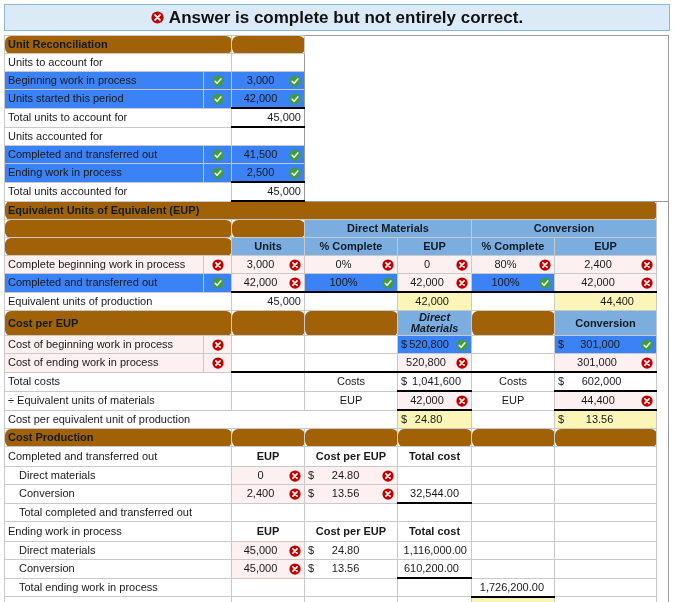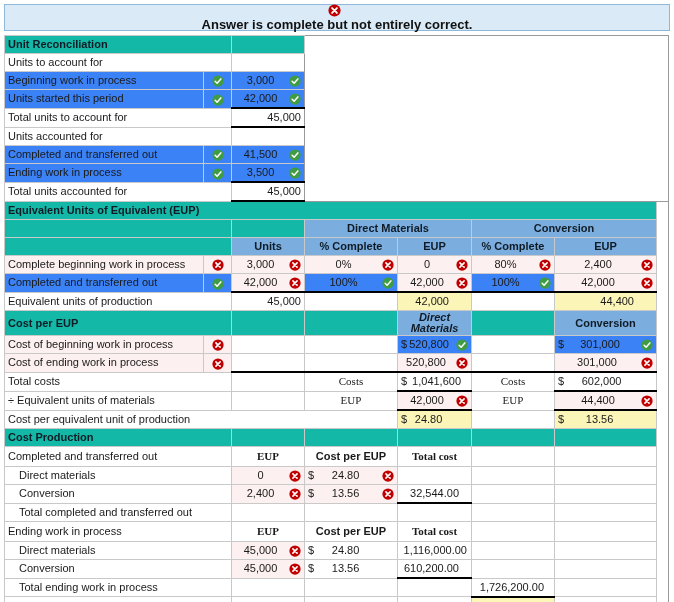--- a/index.html
+++ b/index.html
@@ -8,39 +8,39 @@
     font-family:"Liberation Sans","DejaVu Sans",sans-serif;
     font-size:11px;color:#1a1a1a;overflow:hidden;
   }
   
   .banner{
     margin:4px 4px 0 4px;
     height:25px;
     background:#daeaf7;
     border:1px solid #8fb8d8;
     display:flex;align-items:center;justify-content:center;
-    font-weight:bold;font-size:13px;color:#111;flex-direction:column;
+    font-weight:bold;font-size:17px;color:#111;
   }
   .banner .bx{margin-right:5px;display:inline-flex;}
   
   .mk{width:12px;height:12px;display:inline-block;vertical-align:middle;flex:0 0 12px;}
   
   table{border-collapse:collapse;table-layout:fixed;}
   .grid{margin:4px 0 0 4px;border:1px solid #9a9a9a;}
   td{
     border:1px solid #c9c9c9;
     height:17px;padding:0 3px;
     font-size:11px;line-height:15px;
     vertical-align:middle;
     overflow:hidden;white-space:nowrap;
   }
-  .blue{background:#14b8a6;font-weight:bold;color:#0f1b26;}
+  .blue{background:#a16207;font-weight:bold;color:#0f1b26;border-radius:6px;}
   .bluehdr{background:#7badde;font-weight:bold;color:#0f1b26;text-align:center;}
   .lbl{text-align:left;}
-  .ctr{text-align:center;font-family:Liberation Serif, serif;}
+  .ctr{text-align:center;}
   .rt{text-align:right;}
   .ind1{padding-left:14px;}
   .pink{background:#fdf0f0;}
   .green{background:#3b82f6;}
   .yellow{background:#fcf5b8;}
   .plain{background:#ffffff;}
   .botline{border-bottom:2px solid #000;}
   .blank{background:#fff;}
   
   .cellflex{display:flex;align-items:center;justify-content:flex-end;gap:3px;height:15px;}
@@ -143,21 +143,21 @@
         </td>
       </tr>
       <tr>
         <td class="lbl green"><span>Ending work in process</span></td>
         <td class="ctr green"><svg class="mk" viewBox="0 0 16 16">
             <circle cx="8" cy="8" r="7.5" fill="#3f9c42"></circle>
             <path d="M4.2 8.3 L6.8 10.9 L11.8 5.2" stroke="#fff" stroke-width="2" fill="none" stroke-linecap="round" stroke-linejoin="round"></path>
           </svg></td>
         <td class="green  botline">
           <div class="cellflex">
-            <span class="v">3,500</span>
+            <span class="v">2,500</span>
             <svg class="mk" viewBox="0 0 16 16">
               <circle cx="8" cy="8" r="7.5" fill="#3f9c42"></circle>
               <path d="M4.2 8.3 L6.8 10.9 L11.8 5.2" stroke="#fff" stroke-width="2" fill="none" stroke-linecap="round" stroke-linejoin="round"></path>
             </svg>
           </div>
         </td>
       </tr>
       <tr>
         <td class="lbl plain" colspan="2"><span>Total units accounted for</span></td>
         <td class="rt plain botline"><span>45,000</span></td>

